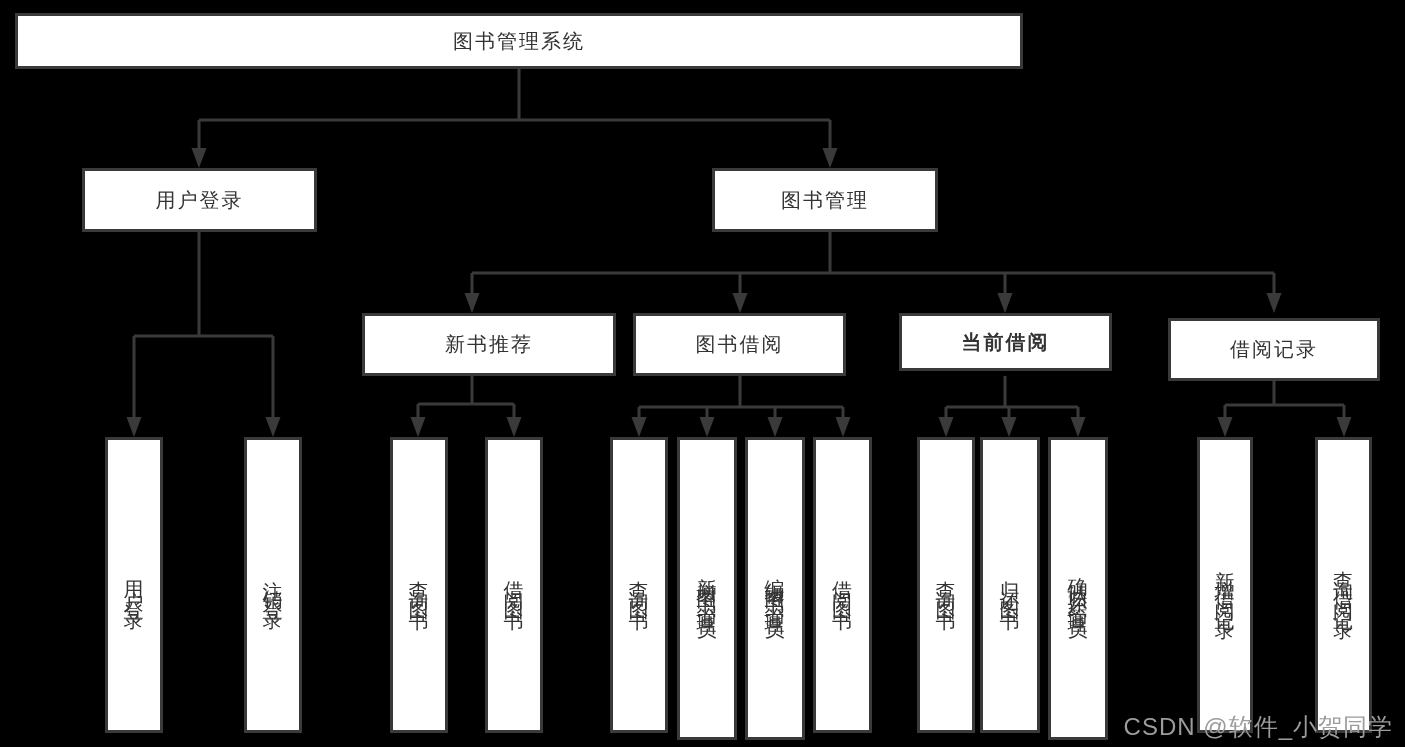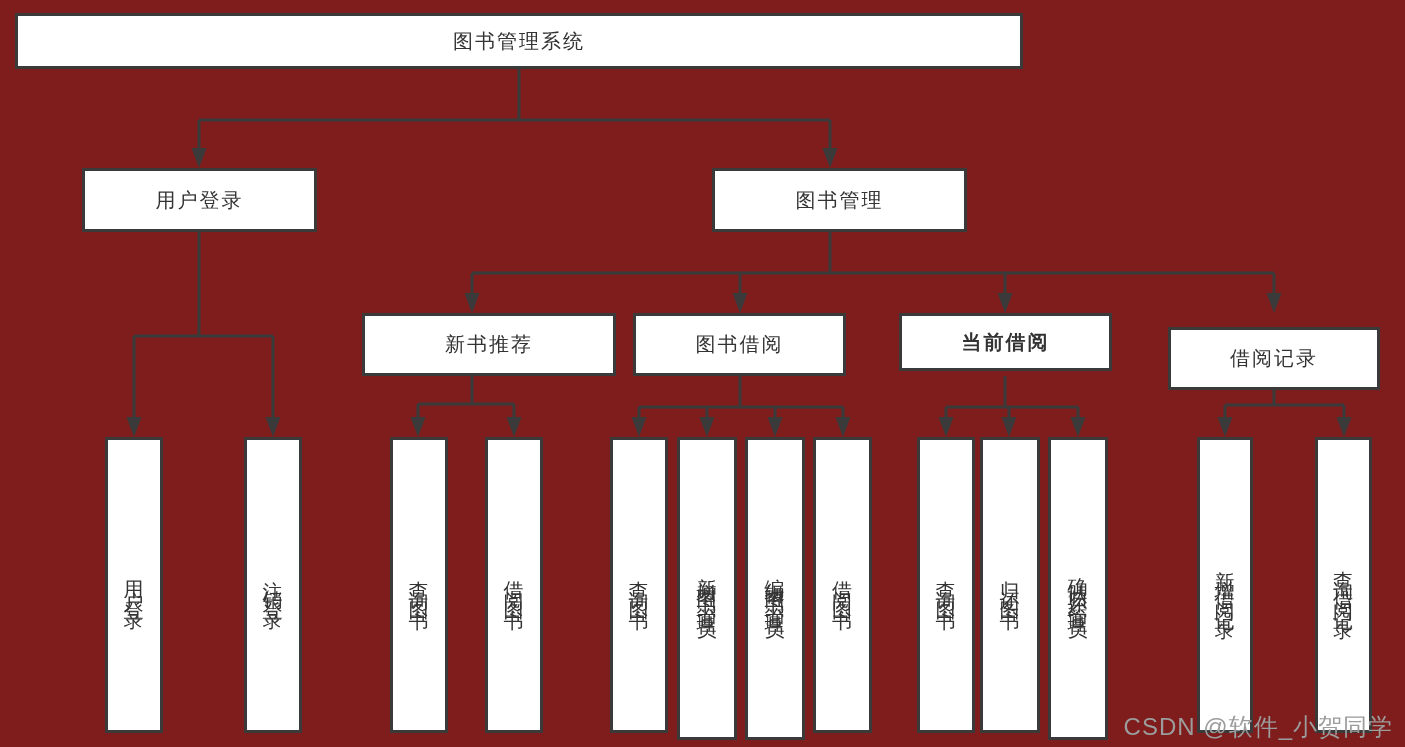--- a/index.html
+++ b/index.html
@@ -1,17 +1,17 @@
 <!DOCTYPE html>
 <html><head>
 <meta charset="utf-8">
 <style>
   html,body{margin:0;padding:0;background:#ffffff;}
   .stage{
-    position:relative;width:1405px;height:747px;background:#7f1d1d;overflow:hidden;
+    position:relative;width:1405px;height:747px;background:#000000;overflow:hidden;
     font-family:"Liberation Sans","DejaVu Sans",sans-serif;color:#333333;
   }
   .wires{position:absolute;left:0;top:0;width:1405px;height:747px;}
   .wires path{stroke:#3a3a3a;stroke-width:3;fill:none;}
   .wires polygon{fill:#3a3a3a;stroke:none;}
   .box{
     position:absolute;box-sizing:border-box;background:#ffffff;
     border:3px solid #3a3a3a;display:flex;align-items:center;justify-content:center;
   }
   .box-h{font-size:20px;letter-spacing:2px;white-space:nowrap;}
@@ -73,34 +73,34 @@
     </g>
   </svg>
 
   <div class="box box-h" style="left:15px;top:13px;width:1008px;height:56px;">
     <span>图书管理系统</span>
   </div>
 
   <div class="box box-h" style="left:82px;top:168px;width:235px;height:64px;">
     <span>用户登录</span>
   </div>
-  <div class="box box-h" style="left:712px;top:168px;width:255px;height:64px;">
+  <div class="box box-h" style="left:712px;top:168px;width:226px;height:64px;">
     <span>图书管理</span>
   </div>
 
   <div class="box box-h" style="left:362px;top:313px;width:254px;height:63px;">
     <span>新书推荐</span>
   </div>
   <div class="box box-h" style="left:633px;top:313px;width:213px;height:63px;">
     <span>图书借阅</span>
   </div>
   <div class="box box-h" style="left:899px;top:313px;width:213px;height:58px;font-weight:bold;">
     <span>当前借阅</span>
   </div>
-  <div class="box box-h" style="left:1168px;top:327px;width:212px;height:63px;">
+  <div class="box box-h" style="left:1168px;top:318px;width:212px;height:63px;">
     <span>借阅记录</span>
   </div>
 
   <div class="box box-v" style="left:105px;top:437px;width:58px;height:296px;">
     <span class="vtext">用户登录</span>
   </div>
   <div class="box box-v" style="left:244px;top:437px;width:58px;height:296px;">
     <span class="vtext">注销登录</span>
   </div>
 

